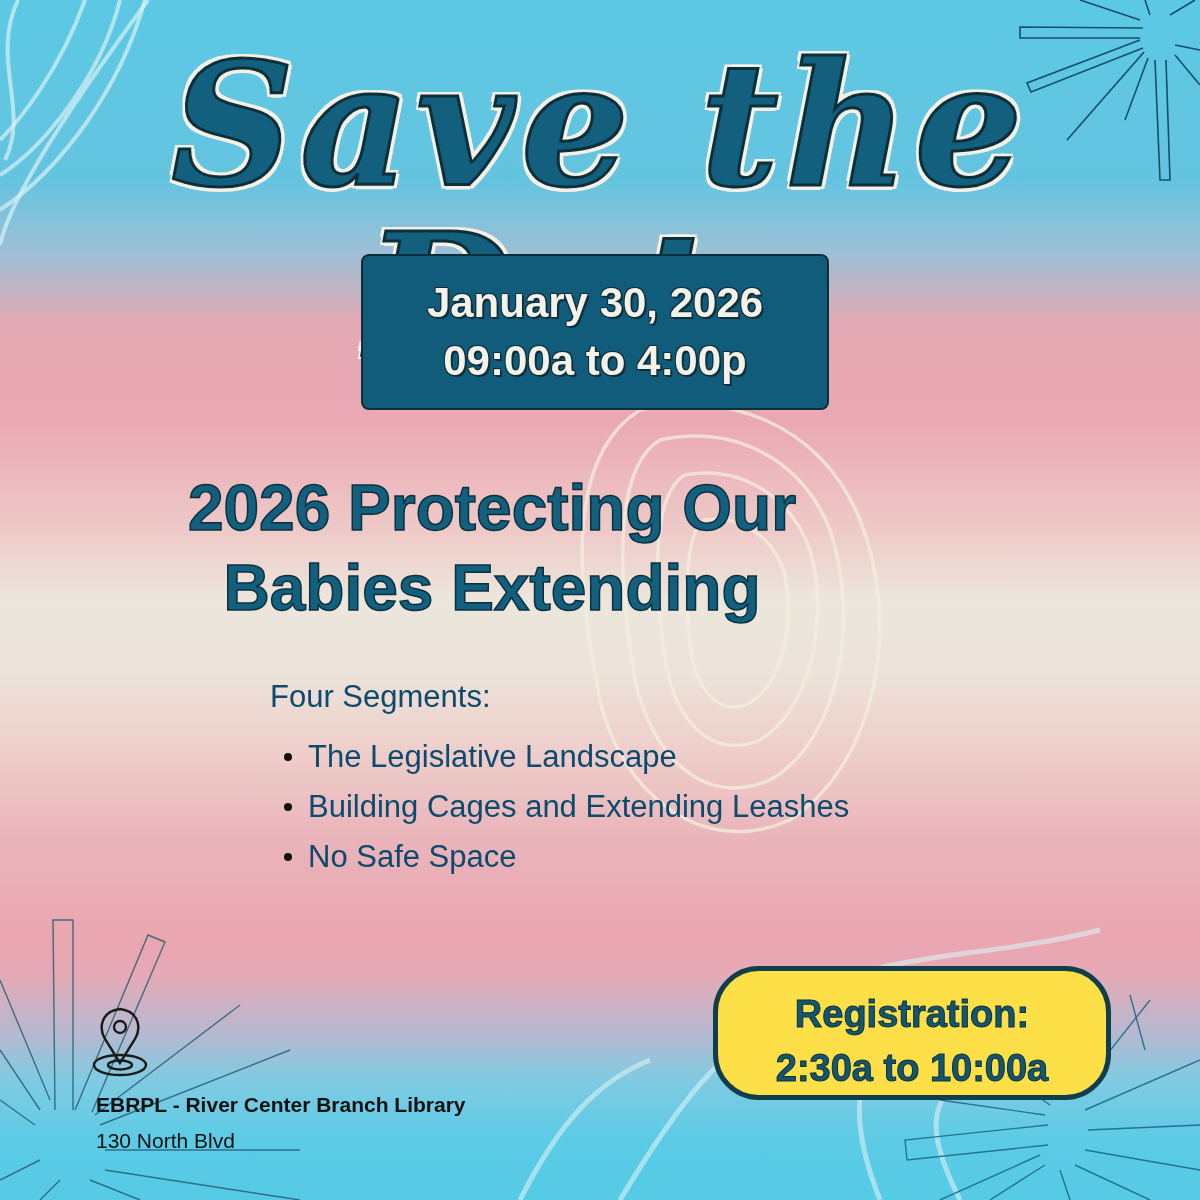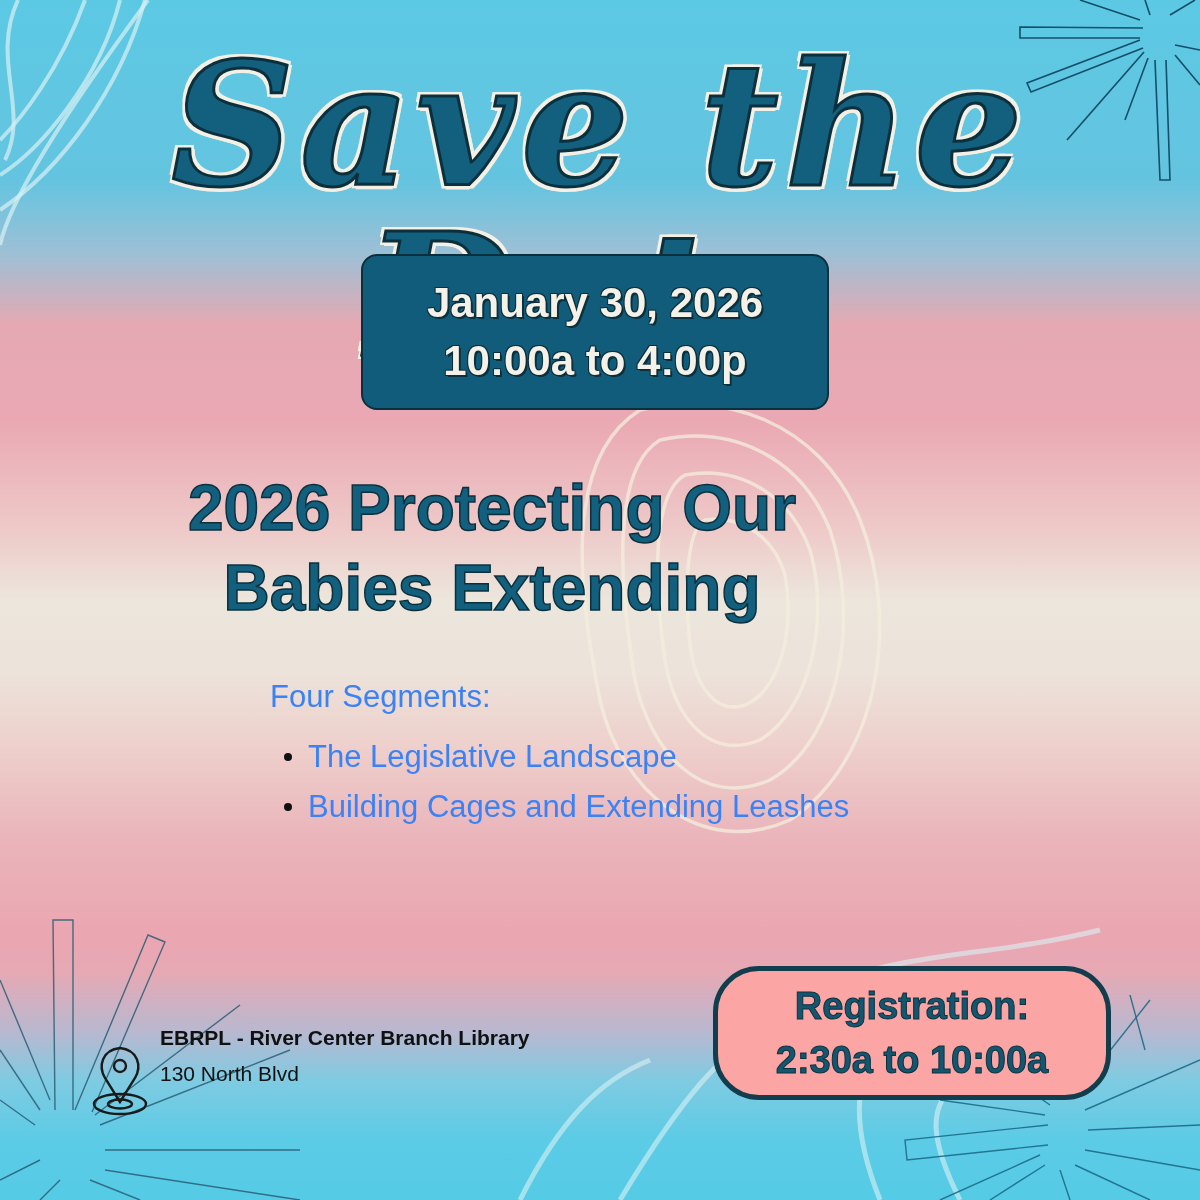--- a/index.html
+++ b/index.html
@@ -23,57 +23,57 @@
       color: #125f7e;
       -webkit-text-stroke: 3px #0c2f3c;
       text-shadow:
         0 0 0 #fff, 4px 4px 0 #f4f0e6, -4px -4px 0 #f4f0e6,
         4px -4px 0 #f4f0e6, -4px 4px 0 #f4f0e6, 0 5px 0 #f4f0e6, 5px 0 0 #f4f0e6;
       line-height: 1;
     }
 
     .date-pill {
       position: absolute; left: 361px; top: 254px; width: 468px; height: 156px;
-      background: #125c7b; border: 2px solid #0c2f3c; border-radius: 16px;
+      background: #125c7b; border: 2px solid #0c2f3c; border-radius: 8px;
       display: flex; flex-direction: column; align-items: center; justify-content: center;
       box-sizing: border-box;
     }
     .date-pill span {
       color: #f3f1e8; font-weight: bold; font-size: 42px; line-height: 58px;
       text-shadow: 2px 2px 0 #0c2f3c, -1px -1px 0 #0c2f3c, 1px -1px 0 #0c2f3c, -1px 1px 0 #0c2f3c;
     }
 
     .event-title {
       position: absolute; left: 0; top: 468px; width: 984px; text-align: center;
       font-weight: bold; font-size: 64px; line-height: 80px;
       color: #125f7e; -webkit-text-stroke: 1.5px #0c2f3c;
     }
 
     .segments {
       position: absolute; left: 270px; top: 674px;
-      color: #3b82f6; font-size: 31px;
+      color: #0c4a6e; font-size: 31px;
     }
     .segments .seg-heading { line-height: 46px; margin-bottom: 6px; }
     .segments ul { list-style: none; margin: 12px; padding: 0; }
     .segments li { line-height: 50px; display: flex; align-items: center; }
     .segments .bullet {
       width: 8px; height: 8px; border-radius: 50%; background: #111;
       margin-right: 16px; margin-left: 2px;
     }
 
-    .location { position: absolute; left: 88px; top: 1020px; display: flex; }
+    .location { position: absolute; left: 88px; top: 981px; display: flex; flex-direction: column; }
     .pin-icon { width: 64px; height: 86px; margin-top: 20px; }
     .loc-text { margin-left: 8px; color: #111; font-size: 21px; line-height: 36px; }
     .loc-text .loc-name { font-weight: bold; }
 
     .reg-pill {
       position: absolute; left: 713px; top: 966px; width: 398px; height: 134px;
-      background: #fca5a5; border: 5px solid #113d4d; border-radius: 46px;
+      background: #fde047; border: 5px solid #113d4d; border-radius: 46px;
       box-sizing: border-box; display: flex; flex-direction: column;
-      align-items: center; justify-content: center;
+      align-items: center; justify-content: flex-end;
     }
     .reg-pill span {
       color: #14566f; font-weight: bold; font-size: 38px; line-height: 54px;
       -webkit-text-stroke: 1px #0c2f3c;
     }
   </style>
 </head>
 <body>
 
 <div class="bg"></div>
@@ -144,38 +144,42 @@
     <path d="M1045,1165 L990,1200"></path>
     <path d="M1040,1155 L940,1200"></path>
     <path d="M1130,995 L1145,1050"></path>
   </g>
 </svg>
 
 <div class="save-title">Save the Date</div>
 
 <div class="date-pill">
   <span>January 30, 2026</span>
-  <span>10:00a to 4:00p</span>
+  <span>09:00a to 4:00p</span>
 </div>
 
 <div class="event-title">
   <div>2026 Protecting Our</div>
   <div>Babies Extending</div>
 </div>
 
 <div class="segments">
   <div class="seg-heading">Four Segments:</div>
   <ul>
     <li>
         <span class="bullet"></span>
         <span>The Legislative Landscape</span>
       </li>
     <li>
         <span class="bullet"></span>
         <span>Building Cages and Extending Leashes</span>
+      </li>
+    <li>
+        <span class="bullet"></span>
+        <span>No Safe Space</span>
       </li>
   </ul>
 </div>
 
 <div class="location">
   <svg class="pin-icon" viewBox="0 0 64 86" fill="none" stroke="#1a1a1a" stroke-width="2.4">
     <path d="M32,62 L17,38 C10,26 14,10 32,8 C50,10 54,26 47,38 Z"></path>
     <circle cx="32" cy="26" r="6"></circle>
     <ellipse cx="32" cy="64" rx="26" ry="10"></ellipse>
     <ellipse cx="32" cy="64" rx="12" ry="4.5"></ellipse>

